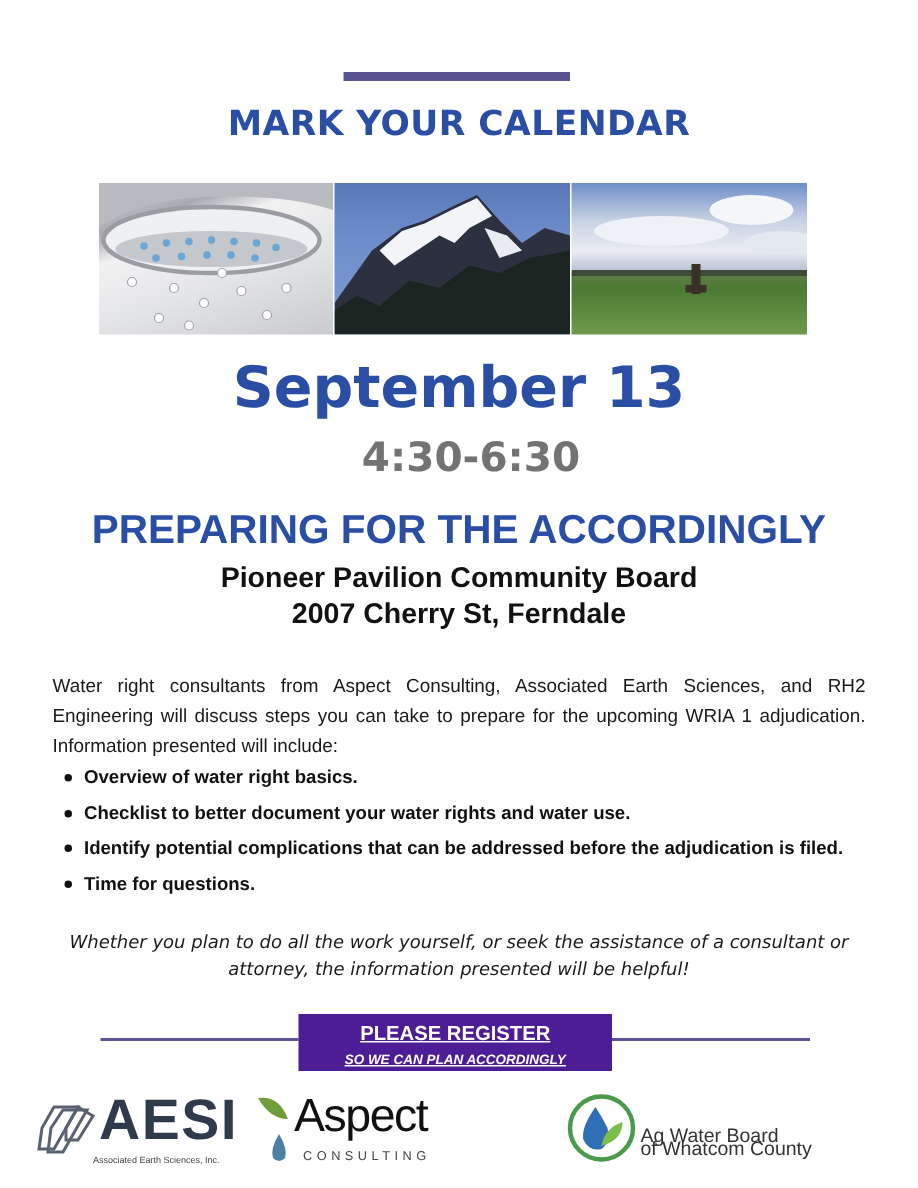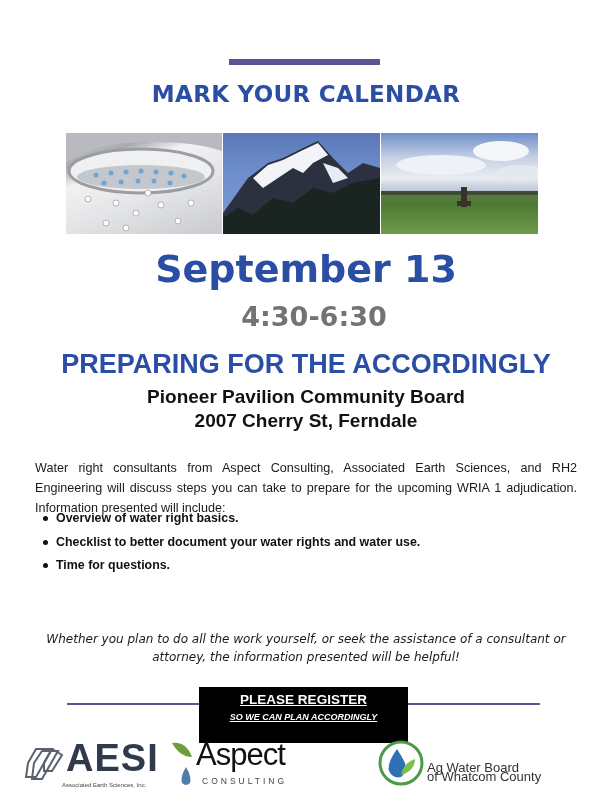--- a/index.html
+++ b/index.html
@@ -1,37 +1,37 @@
 <!DOCTYPE html>
 <html><head>
 <meta charset="utf-8">
 <style>
   html, body { margin: 0; padding: 0; background: #ffffff; }
   body { width: 612px; height: 792px; position: relative; overflow: hidden; font-family: "DejaVu Sans", sans-serif; }
-  .abs { position: absolute; margin-top: 11px; }
+  .abs { position: absolute; }
   .top-bar { left: 229px; top: 48px; width: 151px; height: 6px; background: #5a5492; }
   .mark-title { left: 0; top: 70px; width: 612px; text-align: center; color: #2b4ea5; font-family: "DejaVu Sans", sans-serif; font-weight: bold; font-size: 23px; letter-spacing: 0.3px; }
   .photos { left: 66px; top: 122px; width: 472px; height: 101px; display: flex; }
   .photo { height: 101px; position: relative; overflow: hidden; }
   .photo.shower { width: 156px; background: linear-gradient(160deg, #d9dadd 0%, #a8aab0 22%, #f2f2f3 35%, #e4e5e7 60%, #c9cacd 100%); }
   .photo.mountain { width: 157px; margin-left: 1px; background: linear-gradient(180deg, #5a78b8 0%, #6f8fcc 40%, #7d9ad2 100%); }
   .photo.field { width: 157px; margin-left: 1px; background: linear-gradient(180deg, #6f8fc9 0%, #c8d2e4 25%, #e9ecf2 45%, #b8c2d4 58%, #5d7a44 60%, #4c7a34 70%, #6f9a4c 100%); }
   .date { left: 0; top: 236px; width: 612px; text-align: center; color: #2b4ea5; font-family: "DejaVu Sans", sans-serif; font-weight: bold; font-size: 38px; }
   .time { left: 0; top: 290px; width: 612px; text-align: center; padding-left: 16px; box-sizing: border-box; color: #737373; font-family: "DejaVu Sans", sans-serif; font-weight: bold; font-size: 27px; }
   .event-title { left: 0; top: 338px; width: 612px; text-align: center; color: #2b4ea5; font-family: "Liberation Sans", sans-serif; font-weight: bold; font-size: 27px; }
   .venue { left: 0; top: 374px; width: 612px; text-align: center; color: #111; font-family: "Liberation Sans", sans-serif; font-weight: bold; font-size: 19px; line-height: 24px; }
   .intro { left: 35px; top: 447px; width: 542px; color: #1a1a1a; font-family: "Liberation Sans", sans-serif; font-size: 12.6px; line-height: 20px; text-align: justify; }
   .bullets { left: 35px; top: 508px; width: 560px; margin: 0; padding: 0; list-style: none; }
   .bullets li { position: relative; padding-left: 21px; font-family: "Liberation Sans", sans-serif; font-weight: bold; font-size: 12.4px; color: #111; height: 23.7px; line-height: 20px; }
   .bullets li::before { content: ""; position: absolute; left: 8px; top: 8px; width: 5px; height: 5px; border-radius: 50%; background: #111; }
   .closing { left: 40px; top: 619px; width: 532px; text-align: center; color: #1a1a1a; font-family: "DejaVu Sans", sans-serif; font-style: italic; font-size: 12px; line-height: 18px; }
   .rule { top: 692px; height: 2px; background: #5a5492; }
   .rule.left { left: 67px; width: 132px; }
   .rule.right { left: 408px; width: 132px; }
-  .register { left: 199px; top: 676px; width: 209px; height: 56px; background: #000000; color: #fff; text-align: center; text-decoration: none; cursor: pointer; }
+  .register { left: 199px; top: 676px; width: 209px; height: 38px; background: #4c1d95; color: #fff; text-align: center; text-decoration: none; cursor: pointer; }
   .register .main { display: block; font-family: "Liberation Sans", sans-serif; font-weight: bold; font-size: 13.5px; text-decoration: underline; padding-top: 4px; line-height: 17px; }
   .register .sub { display: block; font-family: "Liberation Sans", sans-serif; font-weight: bold; font-style: italic; font-size: 9px; text-decoration: underline; line-height: 14px; margin-top: 2px; }
   .logos { left: 0; top: 722px; width: 612px; height: 60px; }
   .logo { position: absolute; }
   .aesi { left: 22px; top: 8px; width: 140px; height: 46px; }
   .aesi-text { position: absolute; left: 44px; top: -4px; font-family: "Liberation Sans", sans-serif; font-weight: bold; font-size: 38px; color: #2f3a4c; letter-spacing: 1px; }
   .aesi-sub { position: absolute; left: 40px; top: 41px; font-family: "Liberation Sans", sans-serif; font-size: 6px; color: #444; white-space: nowrap; }
   .aspect { left: 170px; top: 6px; width: 120px; height: 50px; }
   .aspect-text { position: absolute; left: 26px; top: -2px; font-family: "Liberation Sans", sans-serif; font-size: 31px; color: #111; letter-spacing: -1px; }
   .aspect-sub { position: absolute; left: 32px; top: 37px; font-family: "Liberation Sans", sans-serif; font-size: 8.5px; color: #444; letter-spacing: 3px; }
@@ -107,20 +107,21 @@
 <div class="abs venue">
   <div>Pioneer Pavilion Community Board</div>
   <div>2007 Cherry St, Ferndale</div>
 </div>
 
 <div class="abs intro">Water right consultants from Aspect Consulting, Associated Earth Sciences, and RH2 Engineering will discuss steps you can take to prepare for the upcoming WRIA 1 adjudication. Information presented will include:</div>
 
 <ul class="abs bullets">
   <li>Overview of water right basics.</li>
   <li>Checklist to better document your water rights and water use.</li>
+  <li>Identify potential complications that can be addressed before the adjudication is filed.</li>
   <li>Time for questions.</li>
 </ul>
 
 <div class="abs closing">Whether you plan to do all the work yourself, or seek the assistance of a consultant or attorney, the information presented will be helpful!</div>
 
 <div class="abs rule left"></div>
 <div class="abs rule right"></div>
 <a class="abs register">
   <span class="main">PLEASE REGISTER</span>
   <span class="sub">SO WE CAN PLAN ACCORDINGLY</span>

